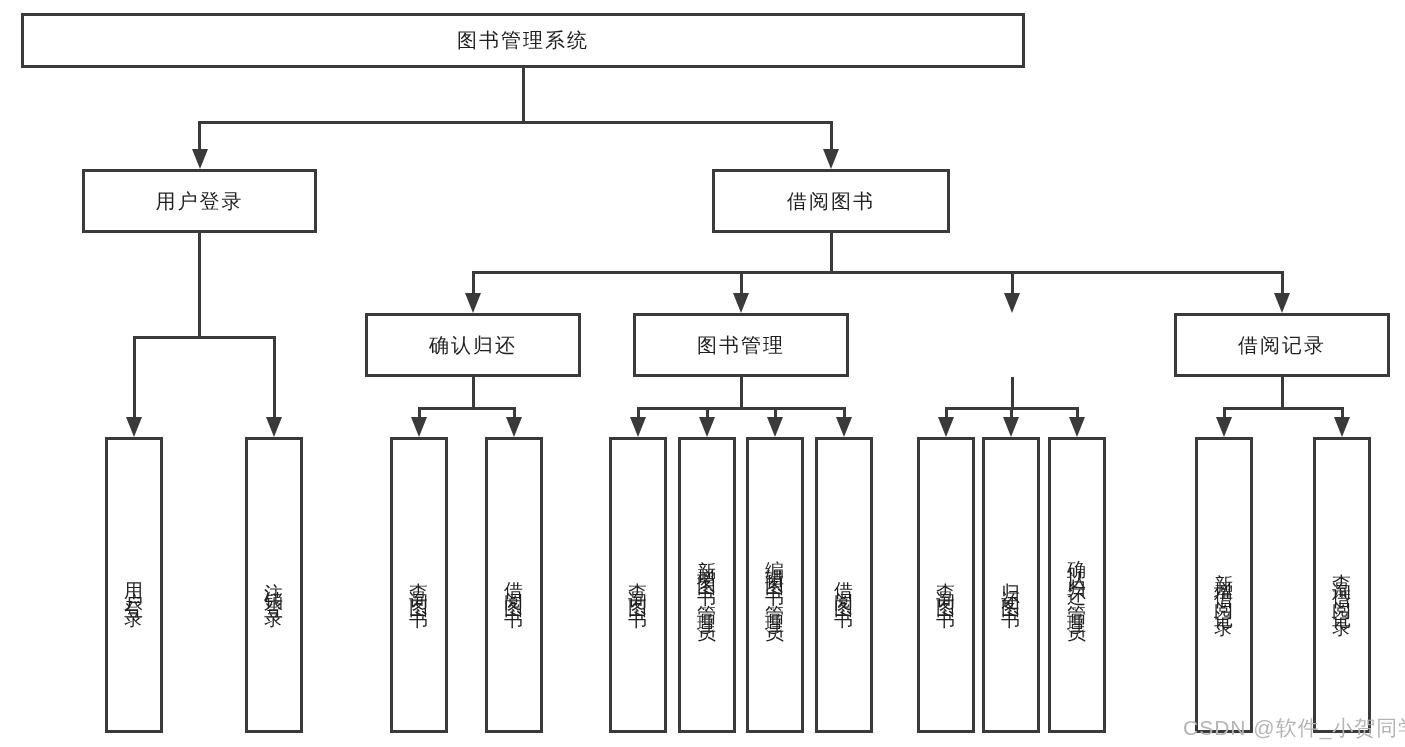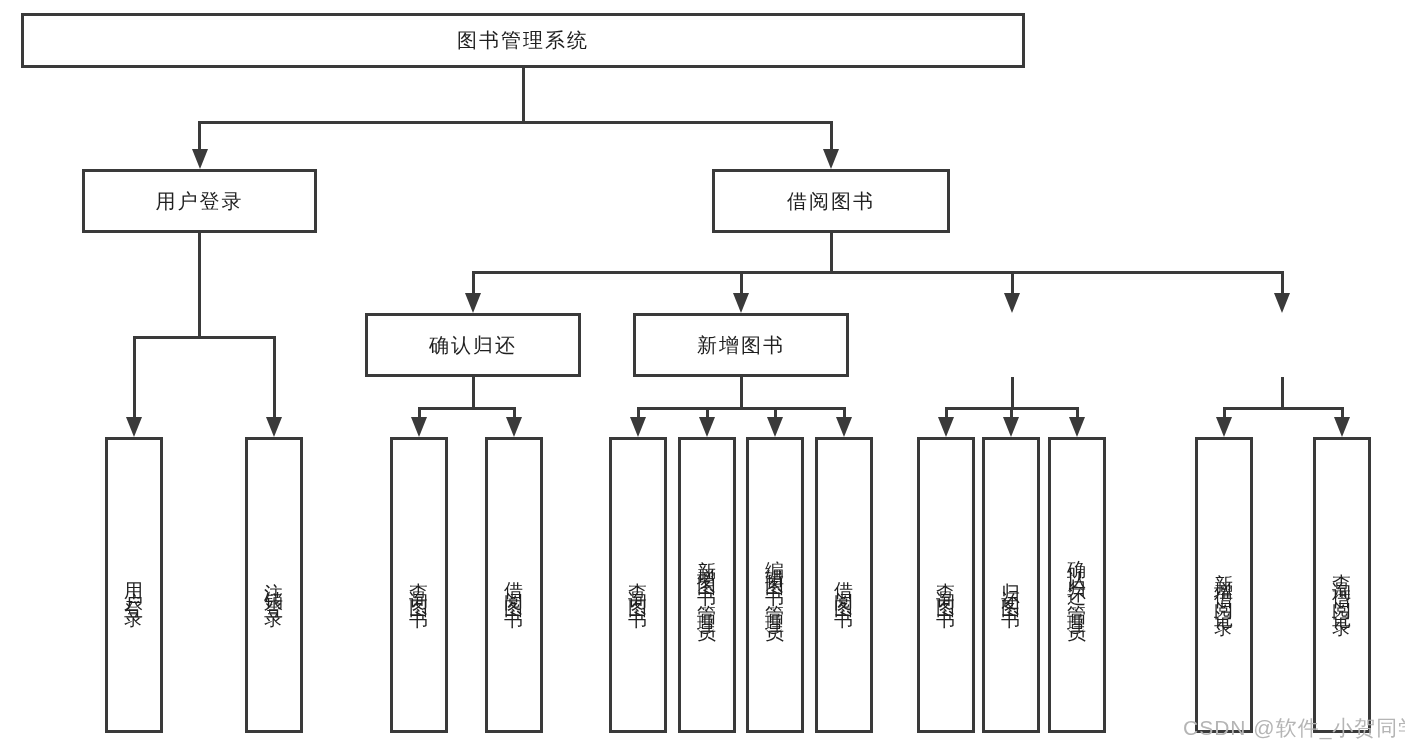--- a/index.html
+++ b/index.html
@@ -72,21 +72,24 @@
     <div class="node horizontal" style="left: 82px; top: 169px; width: 235px; height: 64px;">
       <span class="label">用户登录</span>
     </div>
     <div class="node horizontal" style="left: 712px; top: 169px; width: 238px; height: 64px;">
       <span class="label">借阅图书</span>
     </div>
     <div class="node horizontal" style="left: 365px; top: 313px; width: 216px; height: 64px;">
       <span class="label">确认归还</span>
     </div>
     <div class="node horizontal" style="left: 633px; top: 313px; width: 216px; height: 64px;">
-      <span class="label">新增图书</span>
+      <span class="label">图书管理</span>
+    </div>
+    <div class="node horizontal" style="left: 1174px; top: 313px; width: 216px; height: 64px;">
+      <span class="label">借阅记录</span>
     </div>
     <div class="node vertical" style="left: 105px; top: 437px; width: 58px; height: 296px;">
       <span class="label">用户登录</span>
     </div>
     <div class="node vertical" style="left: 245px; top: 437px; width: 58px; height: 296px;">
       <span class="label">注销登录</span>
     </div>
     <div class="node vertical" style="left: 390px; top: 437px; width: 58px; height: 296px;">
       <span class="label">查询图书</span>
     </div>

